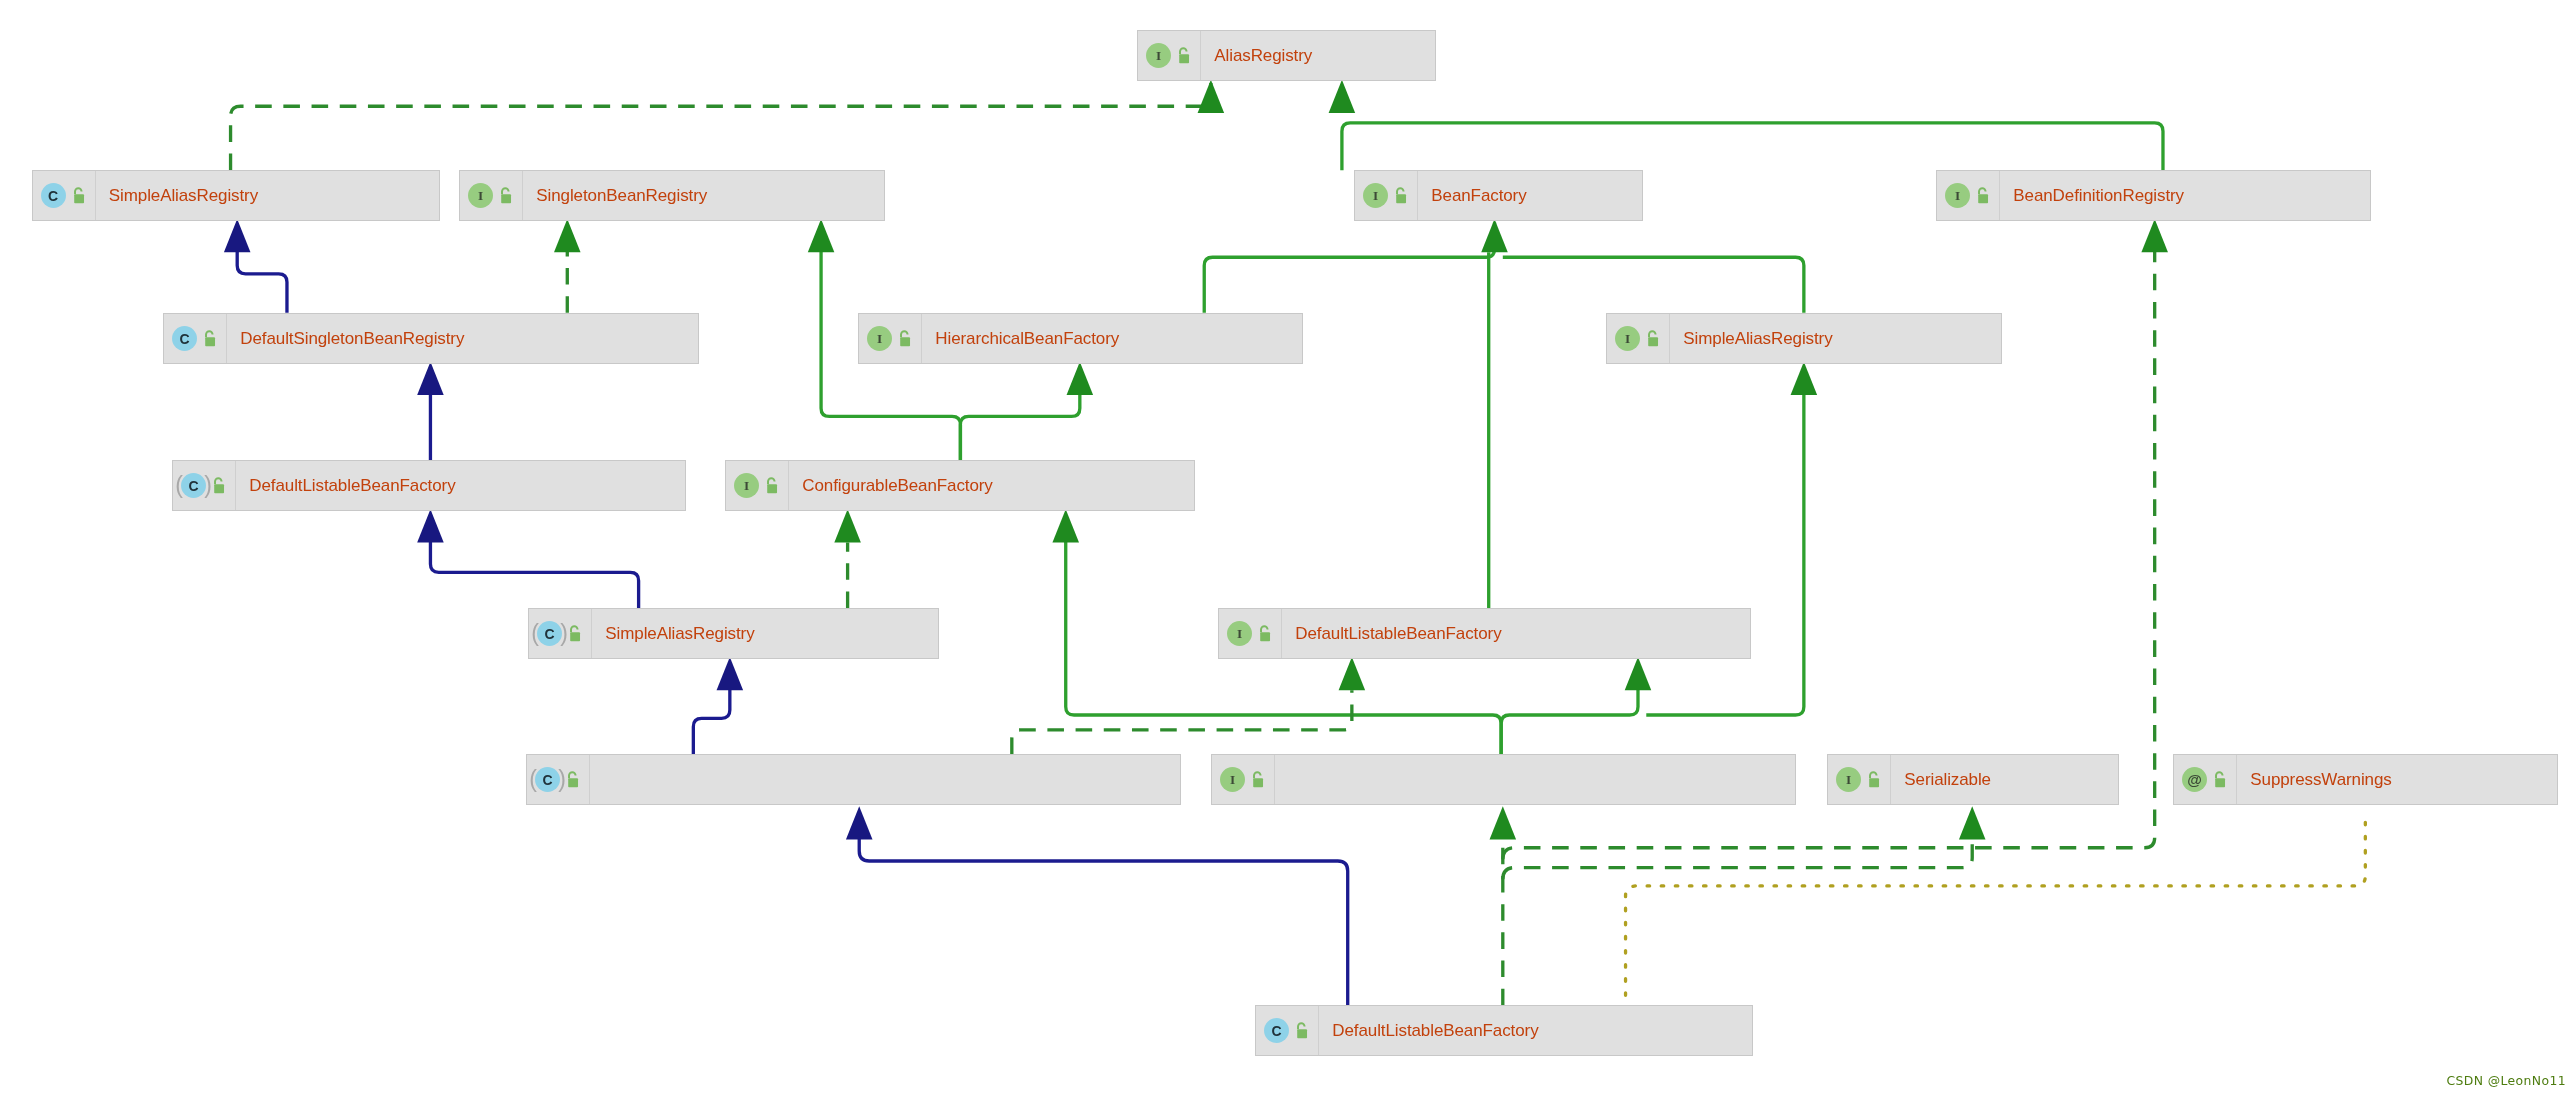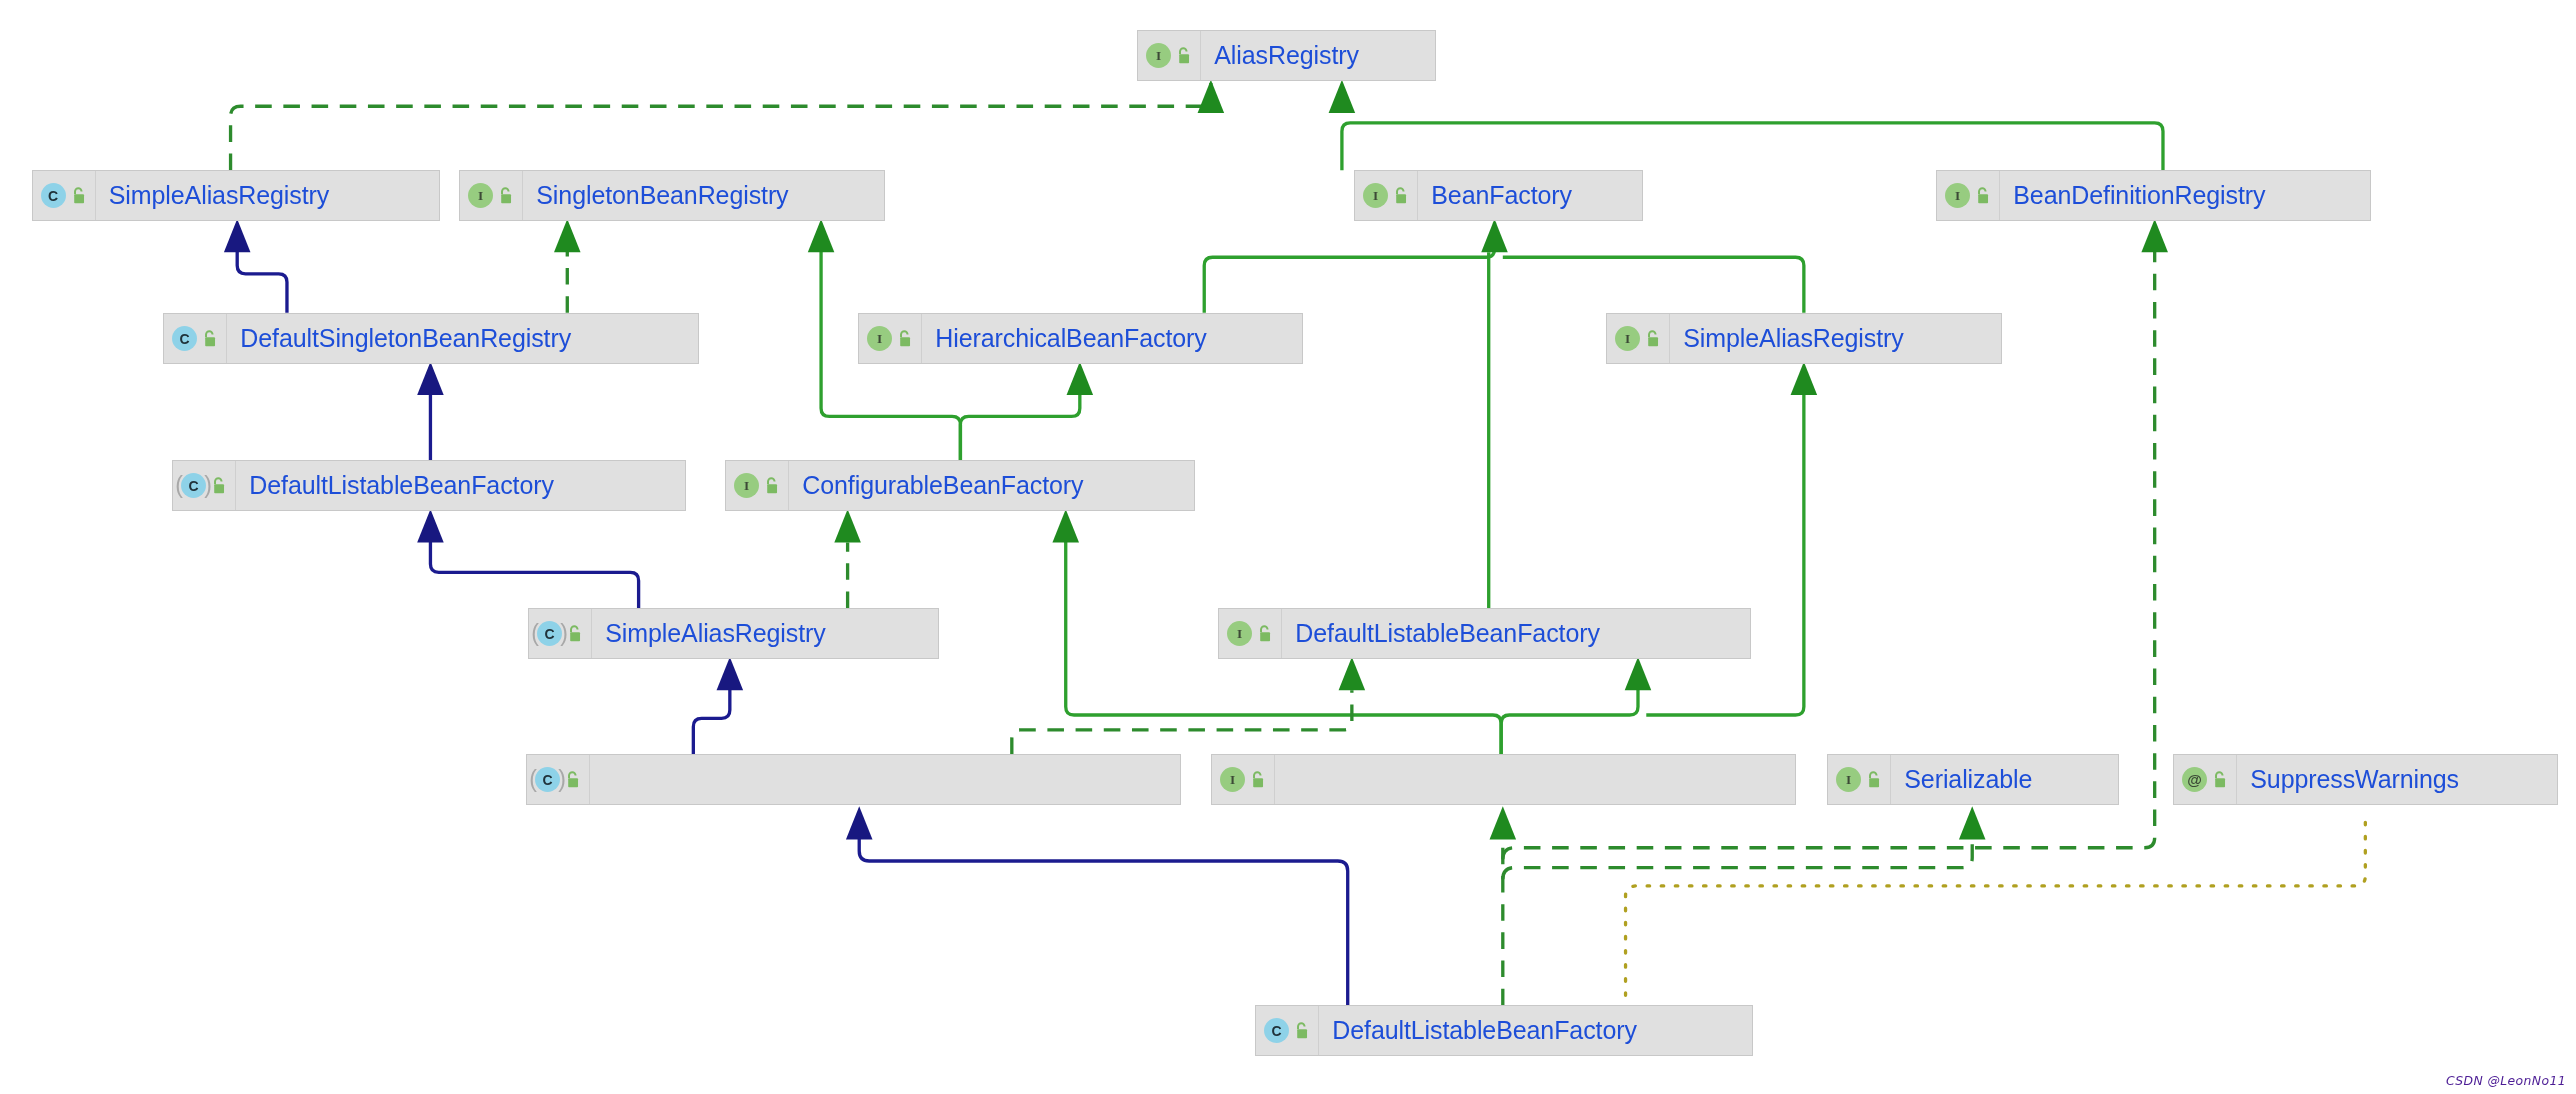--- a/index.html
+++ b/index.html
@@ -83,34 +83,33 @@
     line-height: 1;
     top: 0.8px;
   }
   .type-badge.abstract::before { content: "("; left: -5.8px; }
   .type-badge.abstract::after  { content: ")"; right: -5.8px; }
 
   .lock-icon { display: block; }
 
   .node-label {
     padding: 0 15px 0 13.3px;
-    font-size: 25px;
-    color: #1d4ed8;
+    font-size: 17px;
+    color: #c2410c;
     letter-spacing: -0.1px;
   }
   #watermark {
     position: absolute;
     right: 10px;
     bottom: 6.6px;
     font-size: 12.4px;
-    color: #4c1d95;
+    color: #4d7c0f;
     font-family: "DejaVu Sans", sans-serif;
     letter-spacing: 0.4px;
     z-index: 9;
-    font-style: italic;
   }
 </style>
 </head>
 <body>
 
 <div id="diagram">
 
   <svg id="edge-layer" width="2576" height="1095" viewBox="0 0 3106 1320" xmlns="http://www.w3.org/2000/svg">
 
     <path d="M 2608 205 L 2608 158 Q 2608 148 2598 148 L 1628 148 Q 1618 148 1618 158 L 1618 205" fill="none" stroke="#2ea02e" stroke-width="4"></path>

